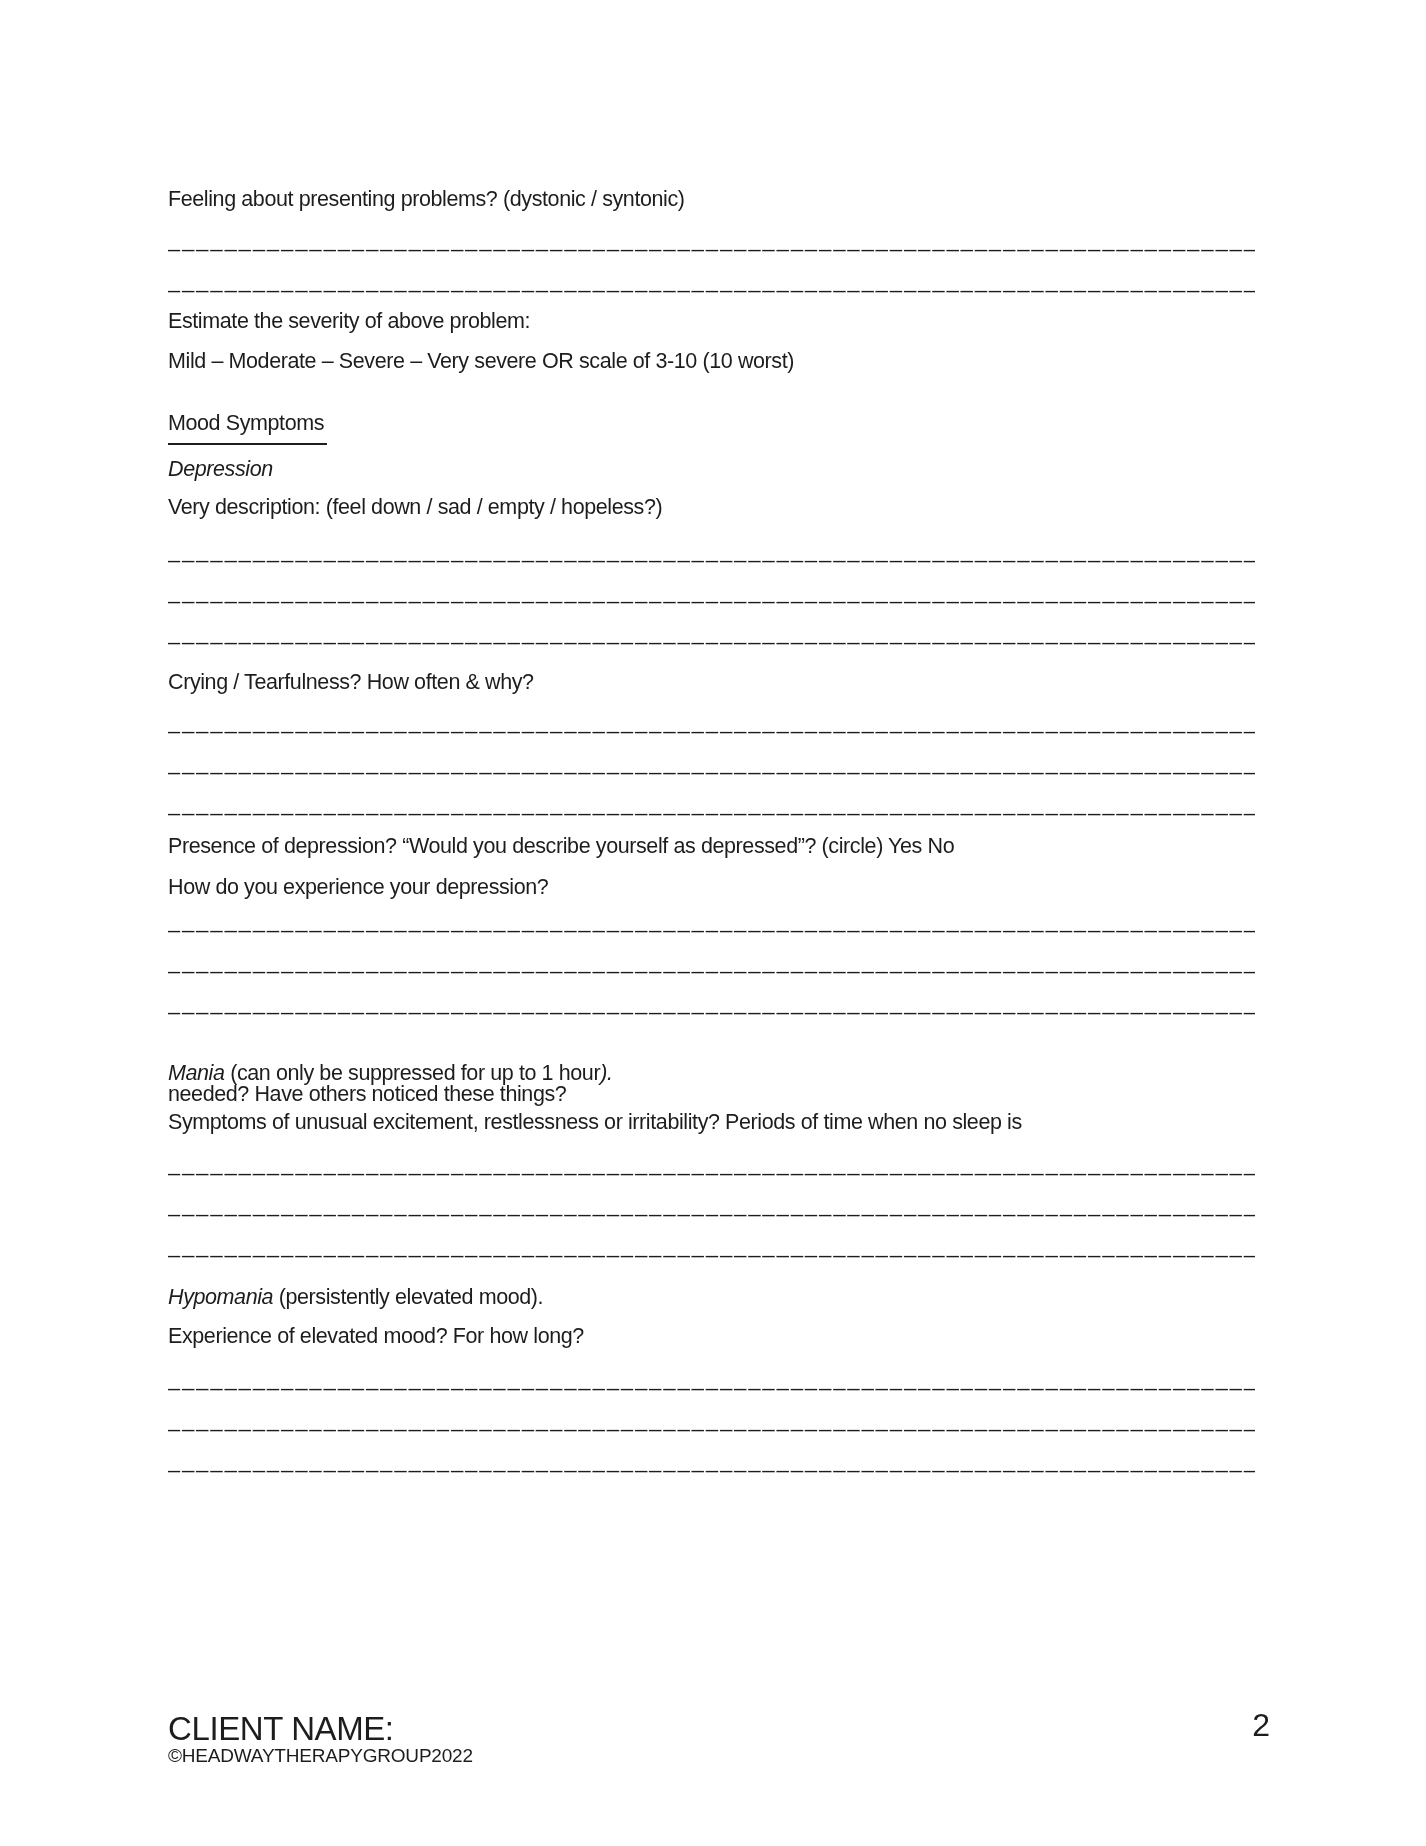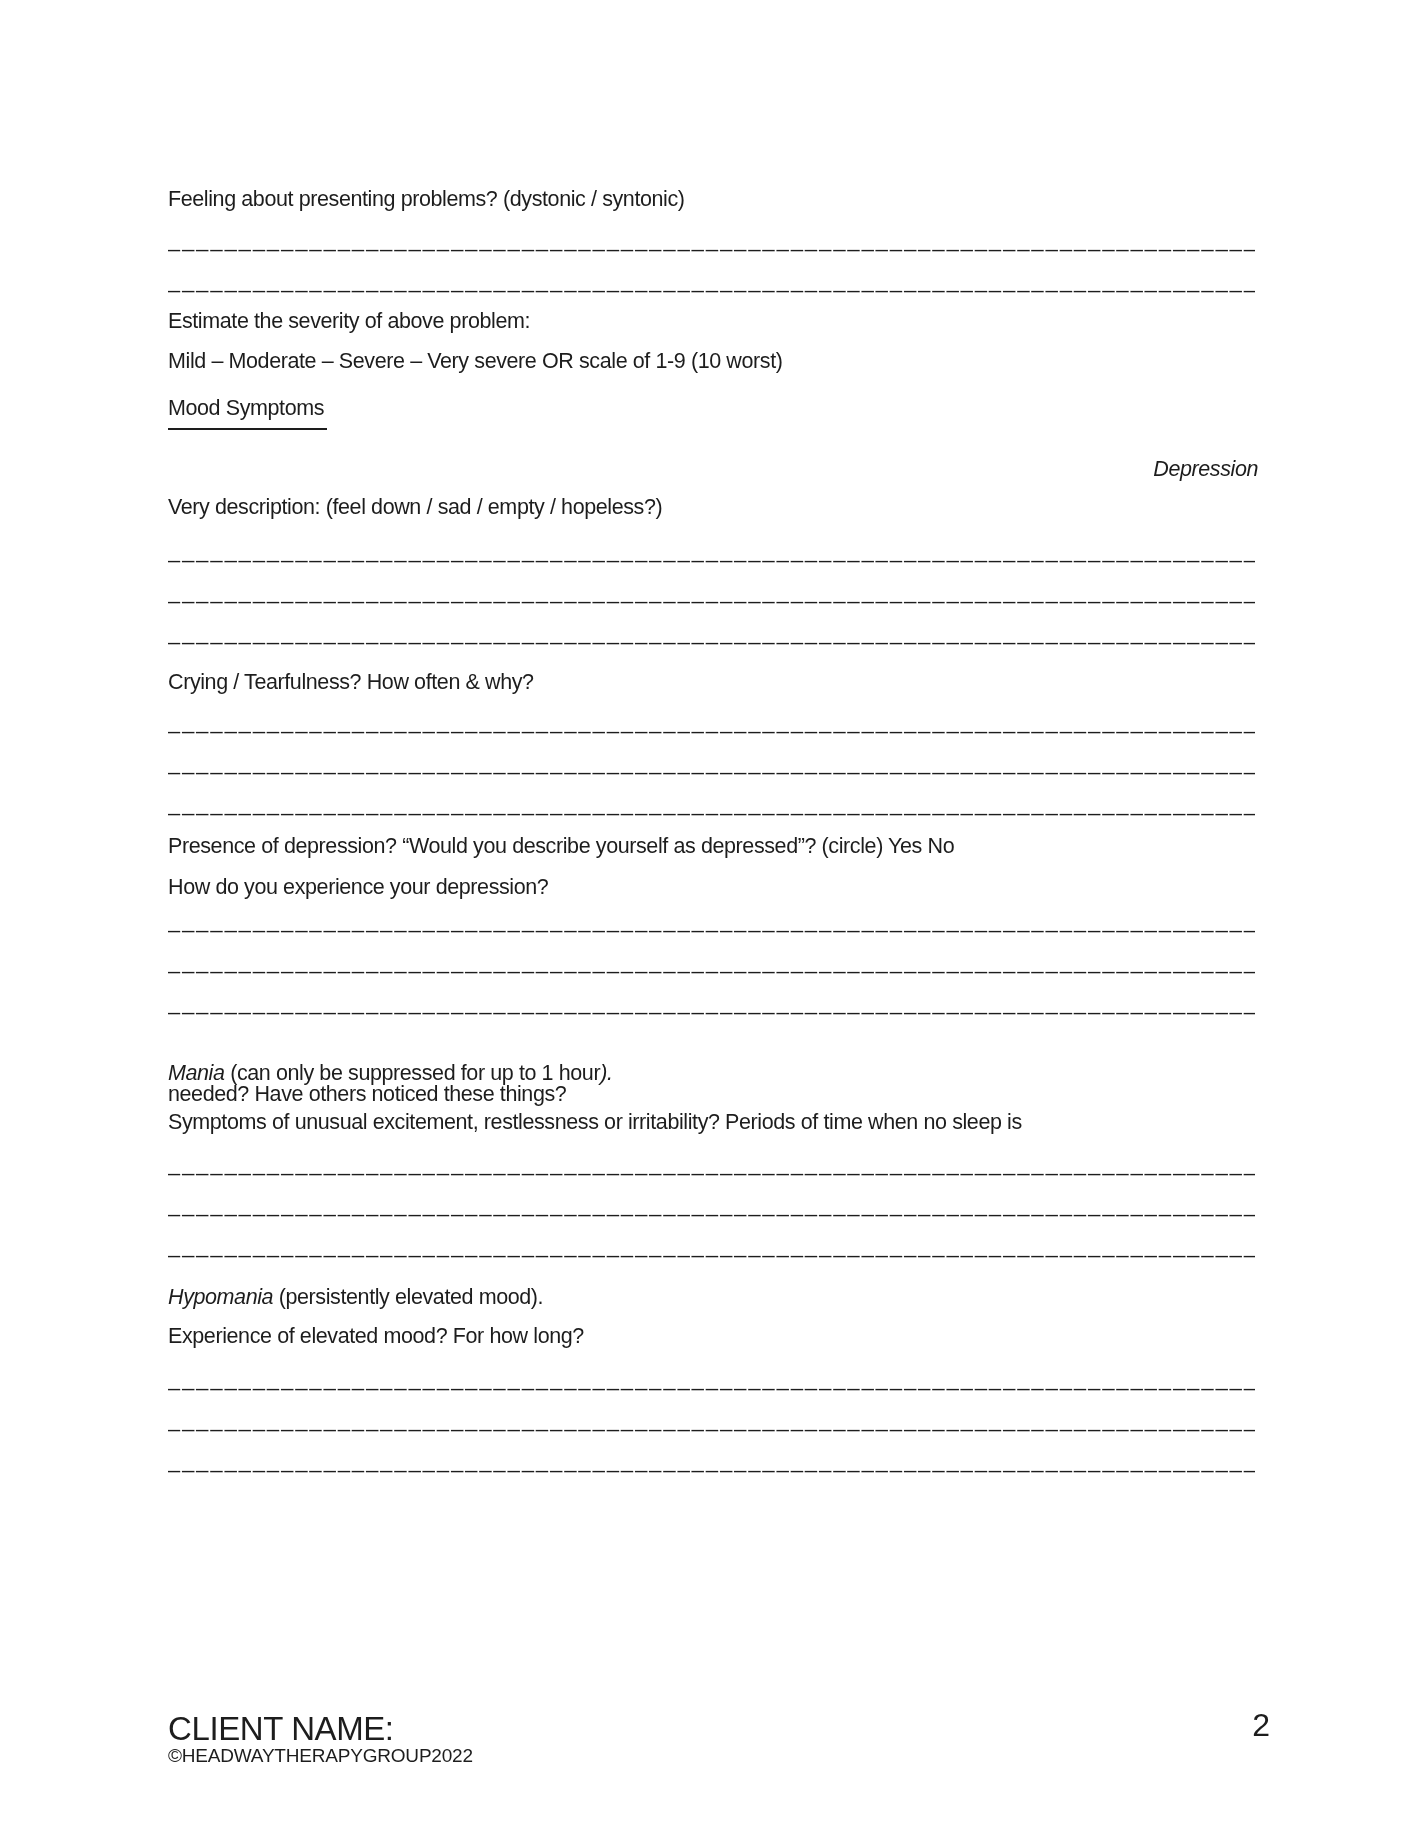--- a/index.html
+++ b/index.html
@@ -18,21 +18,21 @@
   }
   .t {
     position: absolute;
     left: 168px;
     width: 1090px;
     font-size: 21.5px;
     line-height: 28px;
     letter-spacing: -0.4px;
     color: #1d1d1d;
   }
-  .it { font-style: italic; text-align: right; }
+  .it { font-style: italic; }
   .estimate-block { line-height: 40px; }
   .heading-underline {
     display: inline-block;
     padding-bottom: 6px;
     padding-right: 3px;
     border-bottom: 2.5px solid #1d1d1d;
   }
   .blank-group {
     position: absolute;
     left: 168px;
@@ -80,24 +80,24 @@
 
   <div class="t" style="top:185px">Feeling about presenting problems? (dystonic / syntonic)</div>
 
   <div class="blank-group" style="top:220px">
     <div class="blank-line">_____________________________________________________________________________________</div>
     <div class="blank-line">_____________________________________________________________________________________</div>
   </div>
 
   <div class="t estimate-block" style="top:301px">
     <div>Estimate the severity of above problem:</div>
-    <div>Mild – Moderate – Severe – Very severe OR scale of 1-9 (10 worst)</div>
+    <div>Mild – Moderate – Severe – Very severe OR scale of 3-10 (10 worst)</div>
   </div>
 
-  <div class="t" style="top:394px">
+  <div class="t" style="top:409px">
     <span class="heading-underline">Mood Symptoms</span>
   </div>
 
   <div class="t it" style="top:455px">Depression</div>
 
   <div class="t" style="top:493px">Very description: (feel down / sad / empty / hopeless?)</div>
 
   <div class="blank-group" style="top:531px">
     <div class="blank-line">_____________________________________________________________________________________</div>
     <div class="blank-line">_____________________________________________________________________________________</div>

